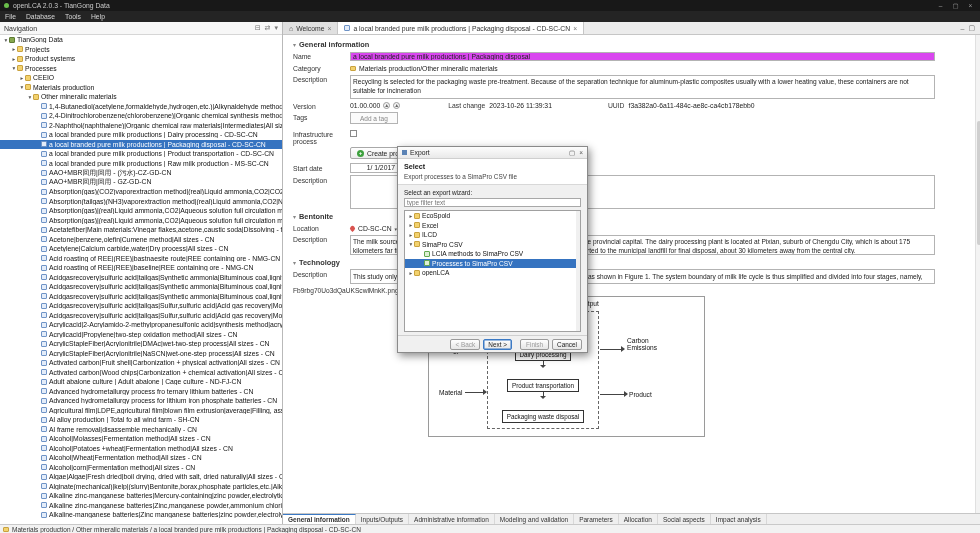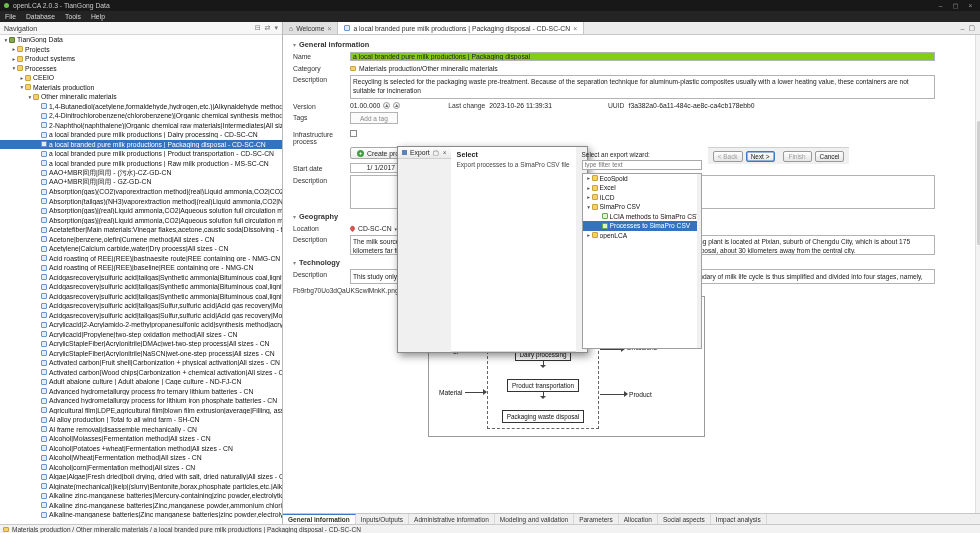--- a/index.html
+++ b/index.html
@@ -56,21 +56,21 @@
   .eh-icon { color:#888; font-size:7px; font-weight:normal; }
 
   .editor-body { flex:1; position:relative; padding:2px 10px 0 10px; overflow:hidden; background:#fff; }
   .scrollv { position:absolute; right:0; top:0; bottom:0; width:5px; background:#f3f3f3; border-left:1px solid #e0e0e0; }
   .scrollv .thumb { position:absolute; left:0.5px; width:4px; top:18%; height:26%; background:#cfcfcf; border-radius:2px; }
 
   .section-title { display:flex; align-items:center; gap:3px; font-size:7.4px; font-weight:bold; color:#333; margin:3px 0 2.5px; }
   .sec-twisty::before { content:"▾"; color:#888; font-size:6px; font-weight:normal; }
   .frow { display:flex; align-items:flex-start; margin-bottom:2.5px; font-size:6.8px; }
   .flabel { width:57px; flex:none; color:#333; padding-top:1.5px; }
-  .finput { width:585px; height:9.5px; border:1px solid #b3b3b3; background:#84cc16; font-size:6.8px; font-family:inherit; padding:0 2px; color:#222; }
+  .finput { width:585px; height:9.5px; border:1px solid #b3b3b3; background:#d946ef; font-size:6.8px; font-family:inherit; padding:0 2px; color:#222; }
   .fbox { width:585px; border:1px solid #b3b3b3; background:#fff; font-size:6.6px; padding:1.5px 2px; color:#222; overflow:hidden; line-height:1.4; }
   .h24 { height:24px; } .h34 { height:34px; } .h20 { height:20px; } .h15 { height:15px; }
   .cat { display:flex; align-items:center; gap:3px; color:#222; padding-top:1px; }
   .cat-icon { width:6px; height:5px; background:#f3d26e; border:1px solid #c9a23f; border-radius:1px; }
 
   .vrow { display:flex; align-items:center; font-size:6.8px; margin-bottom:2.5px; }
   .vval { color:#222; }
   .vicon { width:7px; height:7px; border:1px solid #9a9a9a; border-radius:50%; margin-left:3px; color:#666;
     font-size:5px; line-height:5.5px; text-align:center; background:#f4f4f4; }
   .vlab2 { margin-left:48px; color:#333; }
@@ -120,21 +120,21 @@
   
   .bottom-tabs { height:11px; flex:none; border-top:1px solid #c6c6c6; background:#efefef; display:flex; font-size:6.5px; color:#333; }
   .btab { padding:0 5px; display:flex; align-items:center; border-right:1px solid #d8d8d8; white-space:nowrap; }
   .btab.active { background:#fff; font-weight:bold; border-top:1px solid #3b79c4; }
   .statusbar { position:absolute; bottom:0; left:0; right:0; height:9px; background:#f2f2f2; border-top:1px solid #c9c9c9;
     display:flex; align-items:center; gap:3px; padding:0 3px; font-size:6.5px; color:#333; }
   .folder-icon-sm { width:6px; height:5px; background:#f3d26e; border:1px solid #c9a23f; border-radius:1px; flex:none; }
 
   
   .dialog { position:absolute; left:397px; top:146px; width:191px; height:207px; background:#f0f0f0;
-    border:1px solid #8a8a8a; box-shadow:2px 3px 8px rgba(0,0,0,.45); z-index:50; display:flex; flex-direction:row; }
+    border:1px solid #8a8a8a; box-shadow:2px 3px 8px rgba(0,0,0,.45); z-index:50; display:flex; flex-direction:column; }
   .dlg-title { height:12px; flex:none; background:linear-gradient(#fdfdfd,#e9e9e9); border-bottom:1px solid #cfcfcf;
     display:flex; align-items:center; gap:3px; padding:0 4px; font-size:6.8px; color:#222; }
   .dlg-icon { width:5px; height:5px; background:#5b83b5; flex:none; }
   .dlg-controls { margin-left:auto; display:flex; gap:4px; color:#555; font-size:6.5px; }
   .dlg-banner { background:#fff; border-bottom:1px solid #d8d8d8; padding:3px 6px 4px; flex:none; }
   .dlg-banner .h { font-size:7.2px; font-weight:bold; color:#222; }
   .dlg-banner .s { font-size:6.4px; color:#444; margin-top:1.5px; }
   .dlg-body { flex:1; padding:4px 6px 3px; display:flex; flex-direction:column; min-height:0; }
   .dlg-label { font-size:6.4px; color:#222; margin-bottom:2px; }
   .dlg-filter { height:9.5px; border:1px solid #a8a8a8; font-size:6.4px; padding:0 2px; font-family:inherit; width:100%; color:#888; }
@@ -575,21 +575,21 @@
           <input class="dinput" type="text" value="1/ 1/2017" style="">
           <span class="dbtn">▾</span>
         </div>
         <div class="frow">
           <span class="flabel">Description</span>
           <div class="fbox h34"></div>
         </div>
 
         <div class="section-title">
           <span class="sec-twisty"></span>
-          <span>Geography</span>
+          <span>Bentonite</span>
         </div>
         <div class="frow">
           <span class="flabel">Location</span>
           <span class="loc">
             <span class="pin-icon"></span>
             <span>CD-SC-CN</span>
             <span class="chev"></span>
           </span>
         </div>
         <div class="frow">

